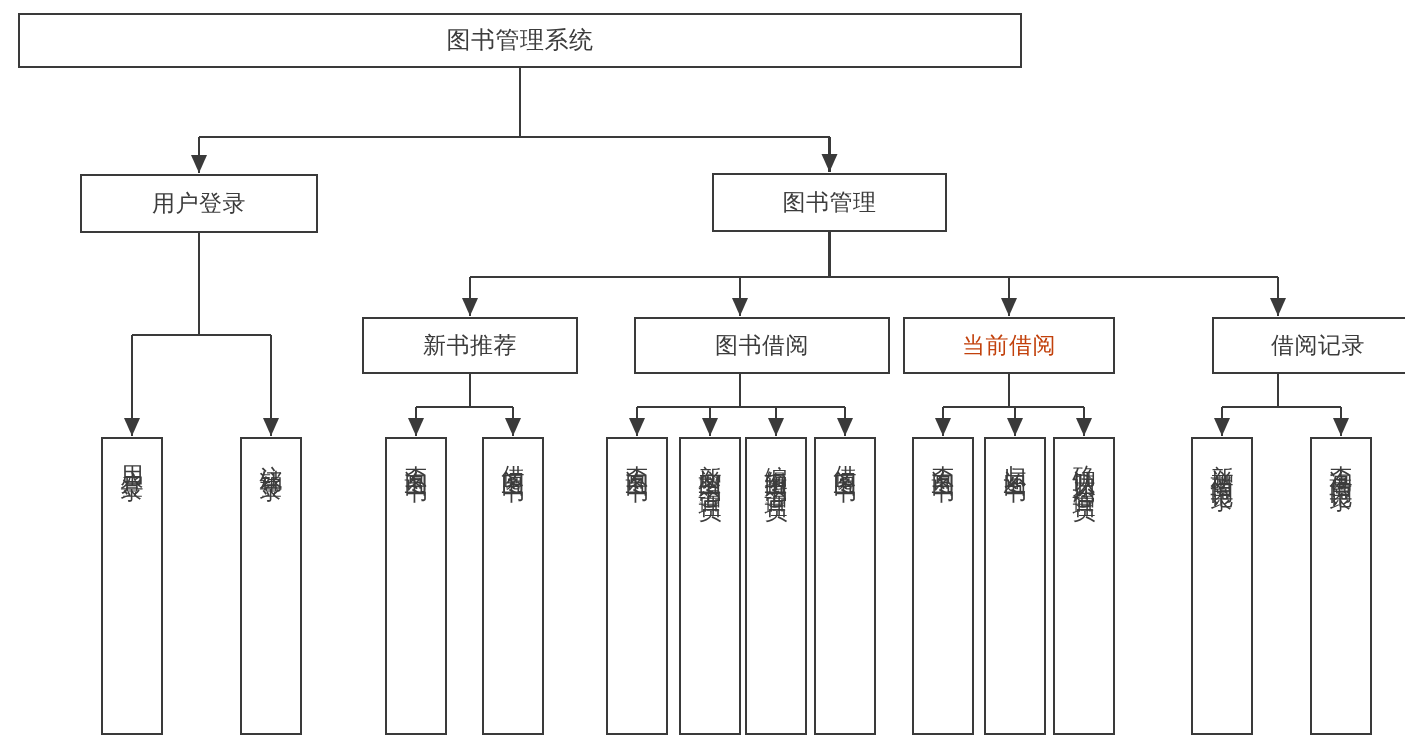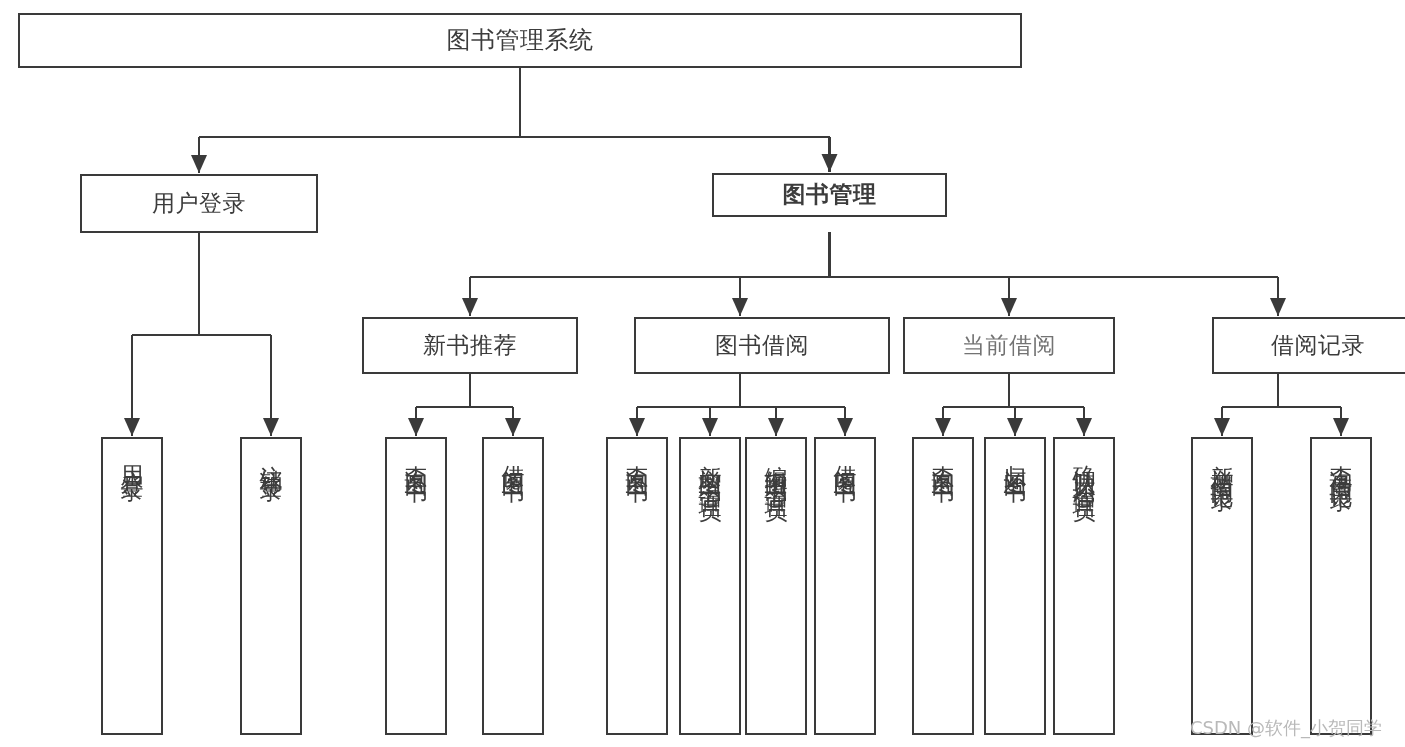--- a/index.html
+++ b/index.html
@@ -128,30 +128,30 @@
       <line x1="1341" y1="407" x2="1341" y2="436" stroke="#3a3a3a" stroke-width="2.6" shape-rendering="crispEdges"></line>
       <path d="M 1333 418 L 1349 418 L 1341 436 Z" fill="#3a3a3a"></path>
     </svg>
   <div id="nodes">
       <div class="node horiz root" style="left: 18px; top: 13px; width: 1004px; height: 55px; border-color: rgb(58, 58, 58); background: rgb(255, 255, 255); color: rgb(60, 60, 60);">
         <span class="label">图书管理系统</span>
       </div>
       <div class="node horiz" style="left: 80px; top: 174px; width: 238px; height: 59px; border-color: rgb(58, 58, 58); background: rgb(255, 255, 255); color: rgb(60, 60, 60);">
         <span class="label">用户登录</span>
       </div>
-      <div class="node horiz" style="left: 712px; top: 173px; width: 235px; height: 44px; border-color: rgb(58, 58, 58); background: rgb(255, 255, 255); color: rgb(60, 60, 60); font-weight: bold;">
+      <div class="node horiz" style="left: 712px; top: 173px; width: 235px; height: 59px; border-color: rgb(58, 58, 58); background: rgb(255, 255, 255); color: rgb(60, 60, 60);">
         <span class="label">图书管理</span>
       </div>
       <div class="node horiz" style="left: 362px; top: 317px; width: 216px; height: 57px; border-color: rgb(58, 58, 58); background: rgb(255, 255, 255); color: rgb(60, 60, 60);">
         <span class="label">新书推荐</span>
       </div>
       <div class="node horiz" style="left: 634px; top: 317px; width: 256px; height: 57px; border-color: rgb(58, 58, 58); background: rgb(255, 255, 255); color: rgb(60, 60, 60);">
         <span class="label">图书借阅</span>
       </div>
-      <div class="node horiz" style="left: 903px; top: 317px; width: 212px; height: 57px; border-color: rgb(58, 58, 58); background: rgb(255, 255, 255); color: #737373;">
+      <div class="node horiz" style="left: 903px; top: 317px; width: 212px; height: 57px; border-color: rgb(58, 58, 58); background: rgb(255, 255, 255); color: #c2410c;">
         <span class="label">当前借阅</span>
       </div>
       <div class="node horiz" style="left: 1172px; top: 317px; width: 212px; height: 57px; border-color: rgb(58, 58, 58); background: rgb(255, 255, 255); color: rgb(60, 60, 60); margin-left: 40px;">
         <span class="label">借阅记录</span>
       </div>
       <div class="node vert" style="left: 101px; top: 437px; width: 62px; height: 298px; border-color: rgb(58, 58, 58); background: rgb(255, 255, 255); color: rgb(60, 60, 60);">
         <span class="label">用户登录</span>
       </div>
       <div class="node vert" style="left: 240px; top: 437px; width: 62px; height: 298px; border-color: rgb(58, 58, 58); background: rgb(255, 255, 255); color: rgb(60, 60, 60);">
         <span class="label">注销登录</span>
@@ -183,14 +183,13 @@
       <div class="node vert" style="left: 1053px; top: 437px; width: 62px; height: 298px; border-color: rgb(58, 58, 58); background: rgb(255, 255, 255); color: rgb(60, 60, 60);">
         <span class="label">确认归还（管理员）</span>
       </div>
       <div class="node vert" style="left: 1191px; top: 437px; width: 62px; height: 298px; border-color: rgb(58, 58, 58); background: rgb(255, 255, 255); color: rgb(60, 60, 60);">
         <span class="label">新增借阅记录</span>
       </div>
       <div class="node vert" style="left: 1310px; top: 437px; width: 62px; height: 298px; border-color: rgb(58, 58, 58); background: rgb(255, 255, 255); color: rgb(60, 60, 60);">
         <span class="label">查询借阅记录</span>
       </div>
     </div>
-  <div class="watermark">CSDN @软件_小贺同学</div>
 </div>
 
 </body></html>

